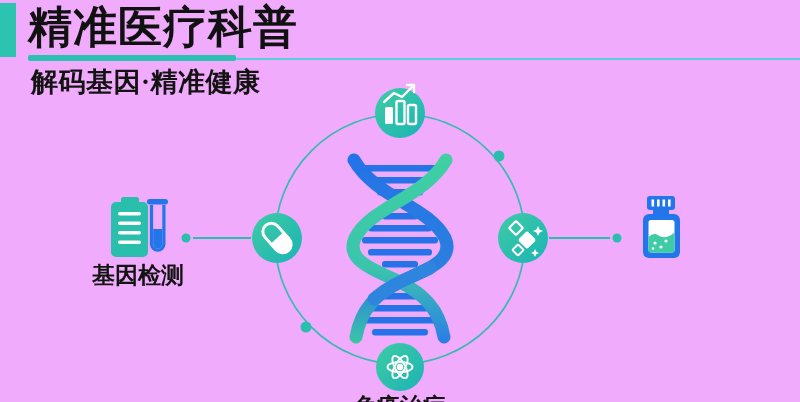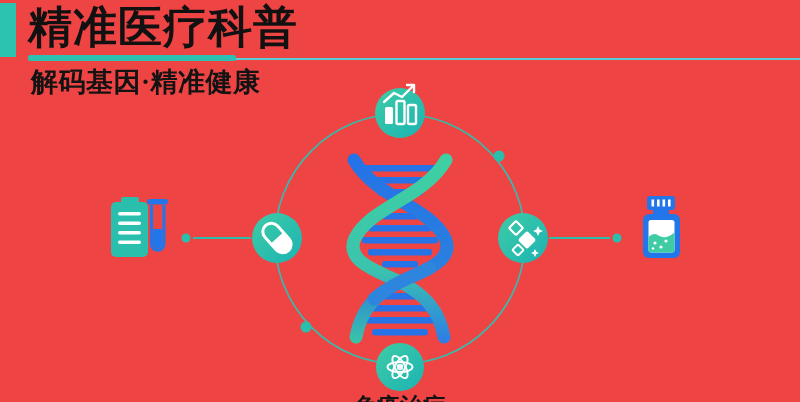--- a/index.html
+++ b/index.html
@@ -1,16 +1,16 @@
 <!DOCTYPE html>
 <html><head>
 <meta charset="utf-8">
 <style>
   html,body{margin:0;padding:0;background:#fff;}
-  .page{position:relative;width:800px;height:402px;background:#ef4444;overflow:hidden;
+  .page{position:relative;width:800px;height:402px;background:#f0abfc;overflow:hidden;
         font-family:"Liberation Sans","DejaVu Sans",sans-serif;}
   .accent-bar{position:absolute;left:0;top:3px;width:16px;height:54px;background:#2cc4b1;}
   .title{position:absolute;left:28px;top:1px;font-size:44px;line-height:52px;font-weight:900;
          color:#111;letter-spacing:1px;white-space:nowrap;}
   .rule-thin{position:absolute;left:28px;top:58px;width:772px;height:2px;background:#58cfd8;}
   .rule-thick{position:absolute;left:28px;top:55px;width:208px;height:6px;background:#2cc0b2;border-radius:2px;}
   .subtitle{position:absolute;left:31px;top:64px;font-size:27px;font-weight:700;color:#131313;
             letter-spacing:0.5px;white-space:nowrap;font-family:Liberation Serif, serif;}
   .label{position:absolute;font-weight:700;color:#131313;font-size:23px;text-align:center;
          width:180px;white-space:nowrap;}
@@ -155,14 +155,15 @@
       <path d="M648.5,237 q5,-5 10,-1.5 q7,4.5 16,-3 L674.5,250 a2.5,2.5 0 0 1 -2.5,2.5 L651,252.5 a2.5,2.5 0 0 1 -2.5,-2.5 Z" fill="#3fcba4"></path>
       <g fill="#fff">
         <circle cx="655" cy="243" r="1.6"></circle>
         <circle cx="661" cy="247" r="1.6"></circle>
         <circle cx="666" cy="241" r="1.6"></circle>
         <circle cx="653" cy="248.5" r="1.3"></circle>
       </g>
     </g>
   </svg>
 
+  <div class="label" id="label-left">基因检测</div>
   <div class="label" id="label-bottom">免疫治疗</div>
 </div>
 
 </body></html>

